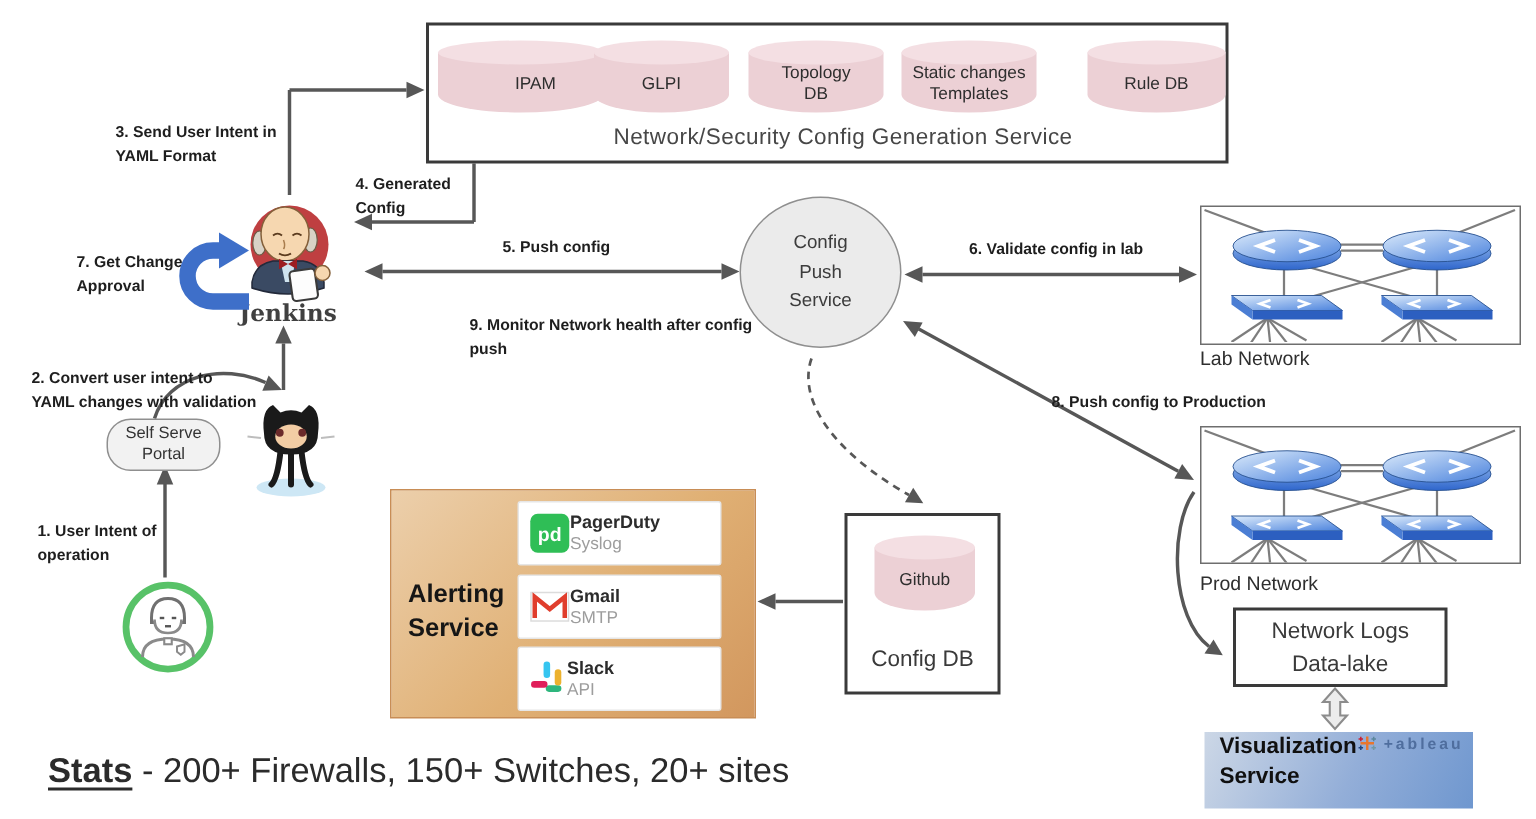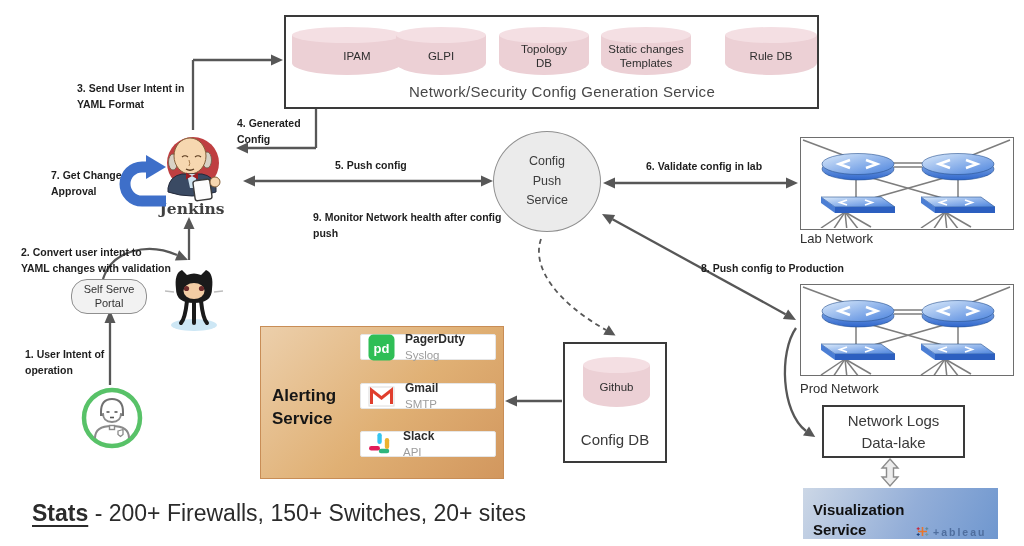--- a/index.html
+++ b/index.html
@@ -25,32 +25,32 @@
   .portal{left:71px;top:279px;width:74px;height:33px;background:#f2f2f2;border:1.5px solid #8f8f8f;border-radius:16px;
           display:flex;align-items:center;justify-content:center;text-align:center;font-size:11px;color:#333;line-height:1.2;z-index:2;}
   .pushsvc{left:493px;top:131px;width:108px;height:101px;border-radius:50%;background:#ebebeb;border:1.5px solid #8f8f8f;
            display:flex;align-items:center;justify-content:center;text-align:center;font-size:12.5px;color:#3c3c3c;line-height:1.55;z-index:2;box-sizing:border-box;}
   .pushsvc span{width:60px;}
   .netbox{background:#fff;border:1.5px solid #6e6e6e;z-index:2;box-sizing:border-box;}
   .netlabel{position:absolute;text-align:left;font-size:13px;color:#2e2e2e;z-index:2;}
   .logsbox{left:822px;top:405px;width:143px;height:53px;display:flex;align-items:center;justify-content:center;
            text-align:center;font-size:15px;color:#3a3a3a;line-height:1.45;}
   .logsbox span{width:120px;}
-  .vizbox{left:803px;top:488px;width:195px;height:51px;z-index:2;
+  .vizbox{left:803px;top:488px;width:179px;height:51px;z-index:2;
           background:linear-gradient(115deg,#ccd7e6 0%,#93aed8 55%,#6f97cf 100%);
-          display:flex;align-items:flex-end;padding:0 10px;box-sizing:border-box;}
+          display:flex;align-items:flex-start;padding:0 10px;box-sizing:border-box;}
   .vizlabel{width:102px;font-size:15px;font-weight:800;color:#101010;line-height:1.3;}
   .tableau{display:flex;align-items:center;gap:3px;}
   .tableau .tword{font-size:10.5px;color:#4f6e9e;letter-spacing:2px;font-weight:700;}
   
   .alertbox{left:260px;top:326px;width:242px;height:151px;z-index:2;border:1px solid #c88d56;
             background:linear-gradient(135deg,#eccfab 0%,#e0b074 55%,#d2975e 100%);}
   .alerttitle{left:11px;top:58px;font-size:17px;font-weight:800;color:#161616;line-height:1.35;width:85px;}
-  .card{position:absolute;left:99px;width:136px;height:26px;background:#fff;border:1px solid #e6e6e6;border-radius:2px;
-        display:flex;align-items:center;gap:10px;padding-left:7px;box-sizing:border-box;}
+  .card{position:absolute;left:84px;width:136px;height:43px;background:#fff;border:1px solid #e6e6e6;border-radius:2px;
+        display:flex;align-items:center;gap:0;padding-left:7px;box-sizing:border-box;}
   .card .cname{font-size:12px;font-weight:700;color:#2c2c2c;line-height:1.4;}
   .card .cproto{font-size:11.5px;color:#9d9d9d;line-height:1.3;}
   
   .configdb{left:563px;top:342px;width:104px;height:121px;}
   .configdb .dblabel{position:absolute;left:0;right:0;bottom:13px;text-align:center;font-size:15px;color:#3a3a3a;}
   
   .jenkinslabel{left:150px;top:199px;width:84px;text-align:center;font-family:"DejaVu Serif",serif;
                 font-weight:700;font-size:15.5px;color:#404040;z-index:3;}
   svg.icon{position:absolute;z-index:3;}
   #arrows{position:absolute;left:0;top:0;z-index:1;}

